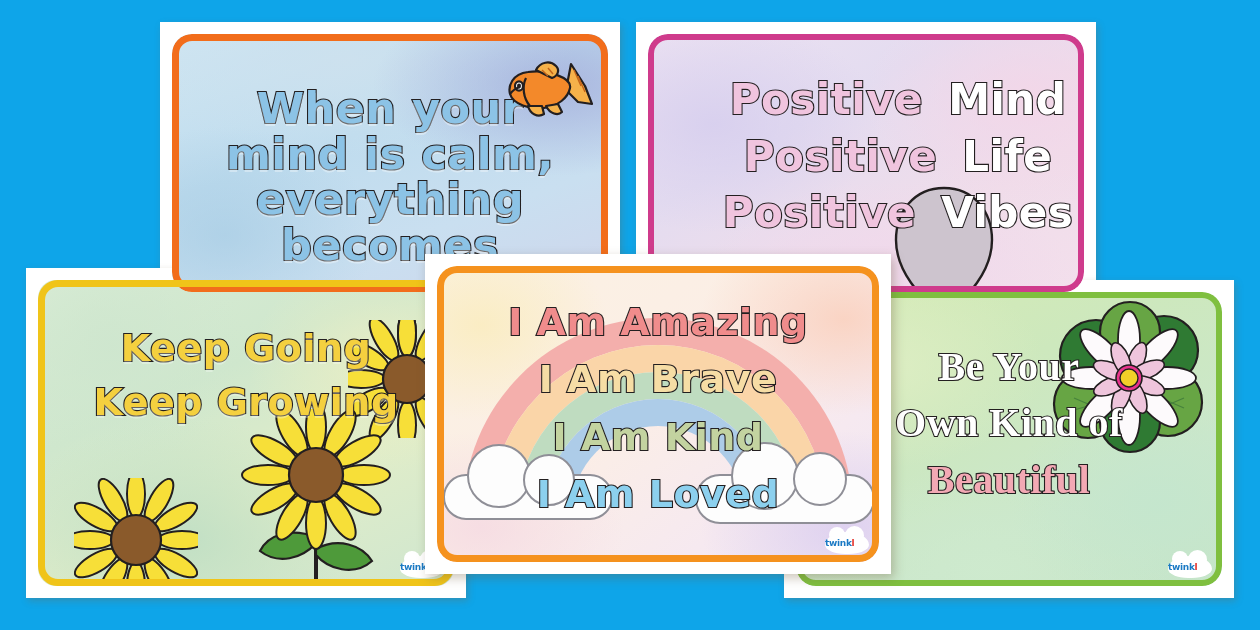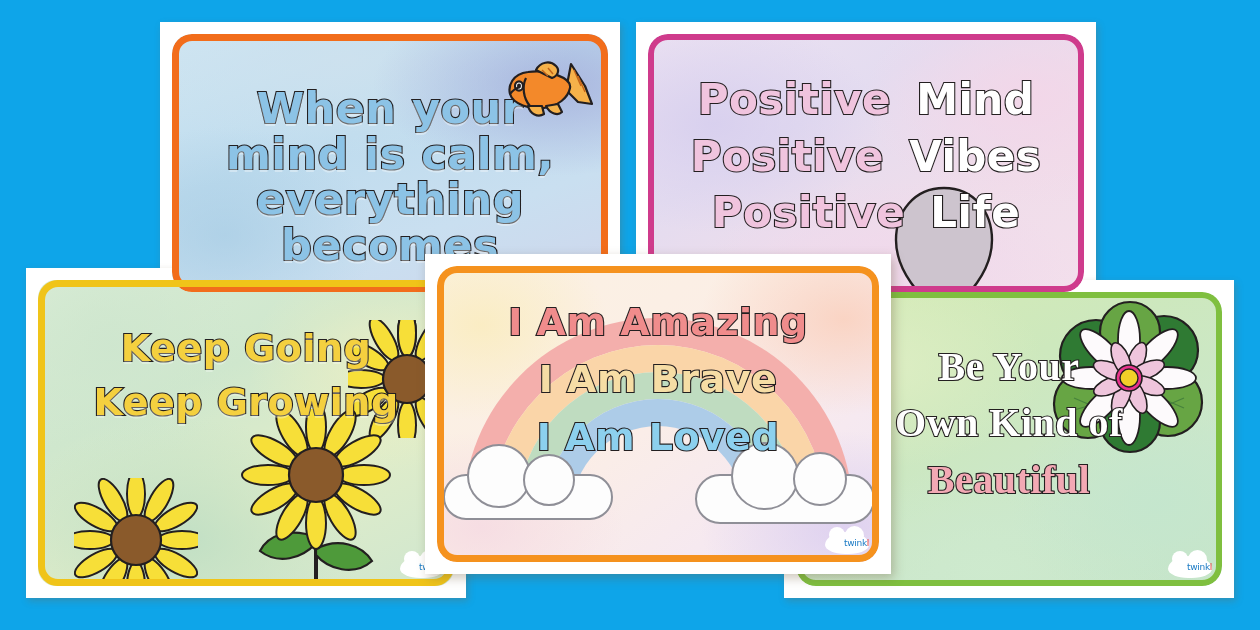--- a/index.html
+++ b/index.html
@@ -86,21 +86,21 @@
 
   
   #p2 { left: 636px; top: 22px; width: 460px; height: 282px; }
   #p2 .wash {
     background:
       radial-gradient(ellipse 55% 60% at 15% 35%, rgba(214,206,238,0.85), rgba(214,206,238,0) 70%),
       radial-gradient(ellipse 55% 60% at 88% 25%, rgba(243,214,232,0.9), rgba(243,214,232,0) 70%),
       radial-gradient(ellipse 60% 50% at 55% 92%, rgba(240,216,236,0.9), rgba(240,216,236,0) 70%),
       linear-gradient(150deg,#ece2f2 0%, #e4dcf0 35%, #f0ddea 70%, #f3dfec 100%);
   }
-  #p2 .lines { top: 44px; font-size: 42px; }
+  #p2 .lines { top: 44px; font-size: 42px; margin-left: 32px; }
   #p2 .lines div { margin-bottom: 12px; }
   .pk { color: #F0C4DE; }
   .wh { color: #ffffff; }
 
   
   #p3 { left: 26px; top: 268px; width: 440px; height: 330px; }
   #p3 .wash {
     background:
       radial-gradient(ellipse 45% 55% at 18% 22%, rgba(206,230,206,0.9), rgba(206,230,206,0) 70%),
       radial-gradient(ellipse 45% 50% at 82% 28%, rgba(234,238,196,0.85), rgba(234,238,196,0) 70%),
@@ -235,23 +235,23 @@
     content: "";
     position: absolute;
     right: 5px; top: -6px; width: 19px; height: 19px;
     background: #fff; border-radius: 50%;
   }
   .twinkl .tx {
     position: absolute;
     inset: 0;
     display: flex;
     align-items: center;
-    justify-content: flex-end;
+    justify-content: flex-start;
     font-size: 9px;
-    font-weight: normal;
+    font-weight: bold;
     color: #1a7ac4;
     letter-spacing: -0.3px;
     z-index: 2;
   }
   .twinkl .tx i { color: #e4322b; font-style: normal; }
 </style>
 </head>
 <body>
 
 <div id="stage">
@@ -299,25 +299,25 @@
         <path d="M56 136 C62 144 50 146 56 150" fill="none" stroke="#231f20" stroke-width="2"></path>
       </svg>
 
       <div class="lines ot">
         <div>
           <span class="pk" style="margin-right: 10px;">Positive</span>
           <span class="wh">Mind</span>
         </div>
         <div>
           <span class="pk" style="margin-right: 10px;">Positive</span>
-          <span class="wh">Vibes</span>
+          <span class="wh">Life</span>
         </div>
         <div>
           <span class="pk" style="margin-right: 10px;">Positive</span>
-          <span class="wh">Life</span>
+          <span class="wh">Vibes</span>
         </div>
       </div>
     </div>
   </div>
 
   <div class="poster" id="p3">
     <div class="inner" style="--bc:#F0C419; --bw:7px;">
       <div class="wash"></div>
 
       <svg class="sf" id="sf-top" width="118" height="118" viewBox="0 0 118 118">
@@ -462,20 +462,21 @@
         <div class="arc arc3"></div>
         <div class="arc arc4"></div>
       </div>
 
       <div class="cloud" id="cloudL"></div>
       <div class="cloud" id="cloudR"></div>
 
       <div class="lines ot">
         <div class="c-amaz">I Am Amazing</div>
         <div class="c-brav">I Am Brave</div>
+        <div class="c-kind">I Am Kind</div>
         <div class="c-love">I Am Loved</div>
       </div>
 
       <div class="twinkl">
         <div class="blob"></div>
         <div class="tx">twink<i>l</i></div>
       </div>
     </div>
   </div>
 

